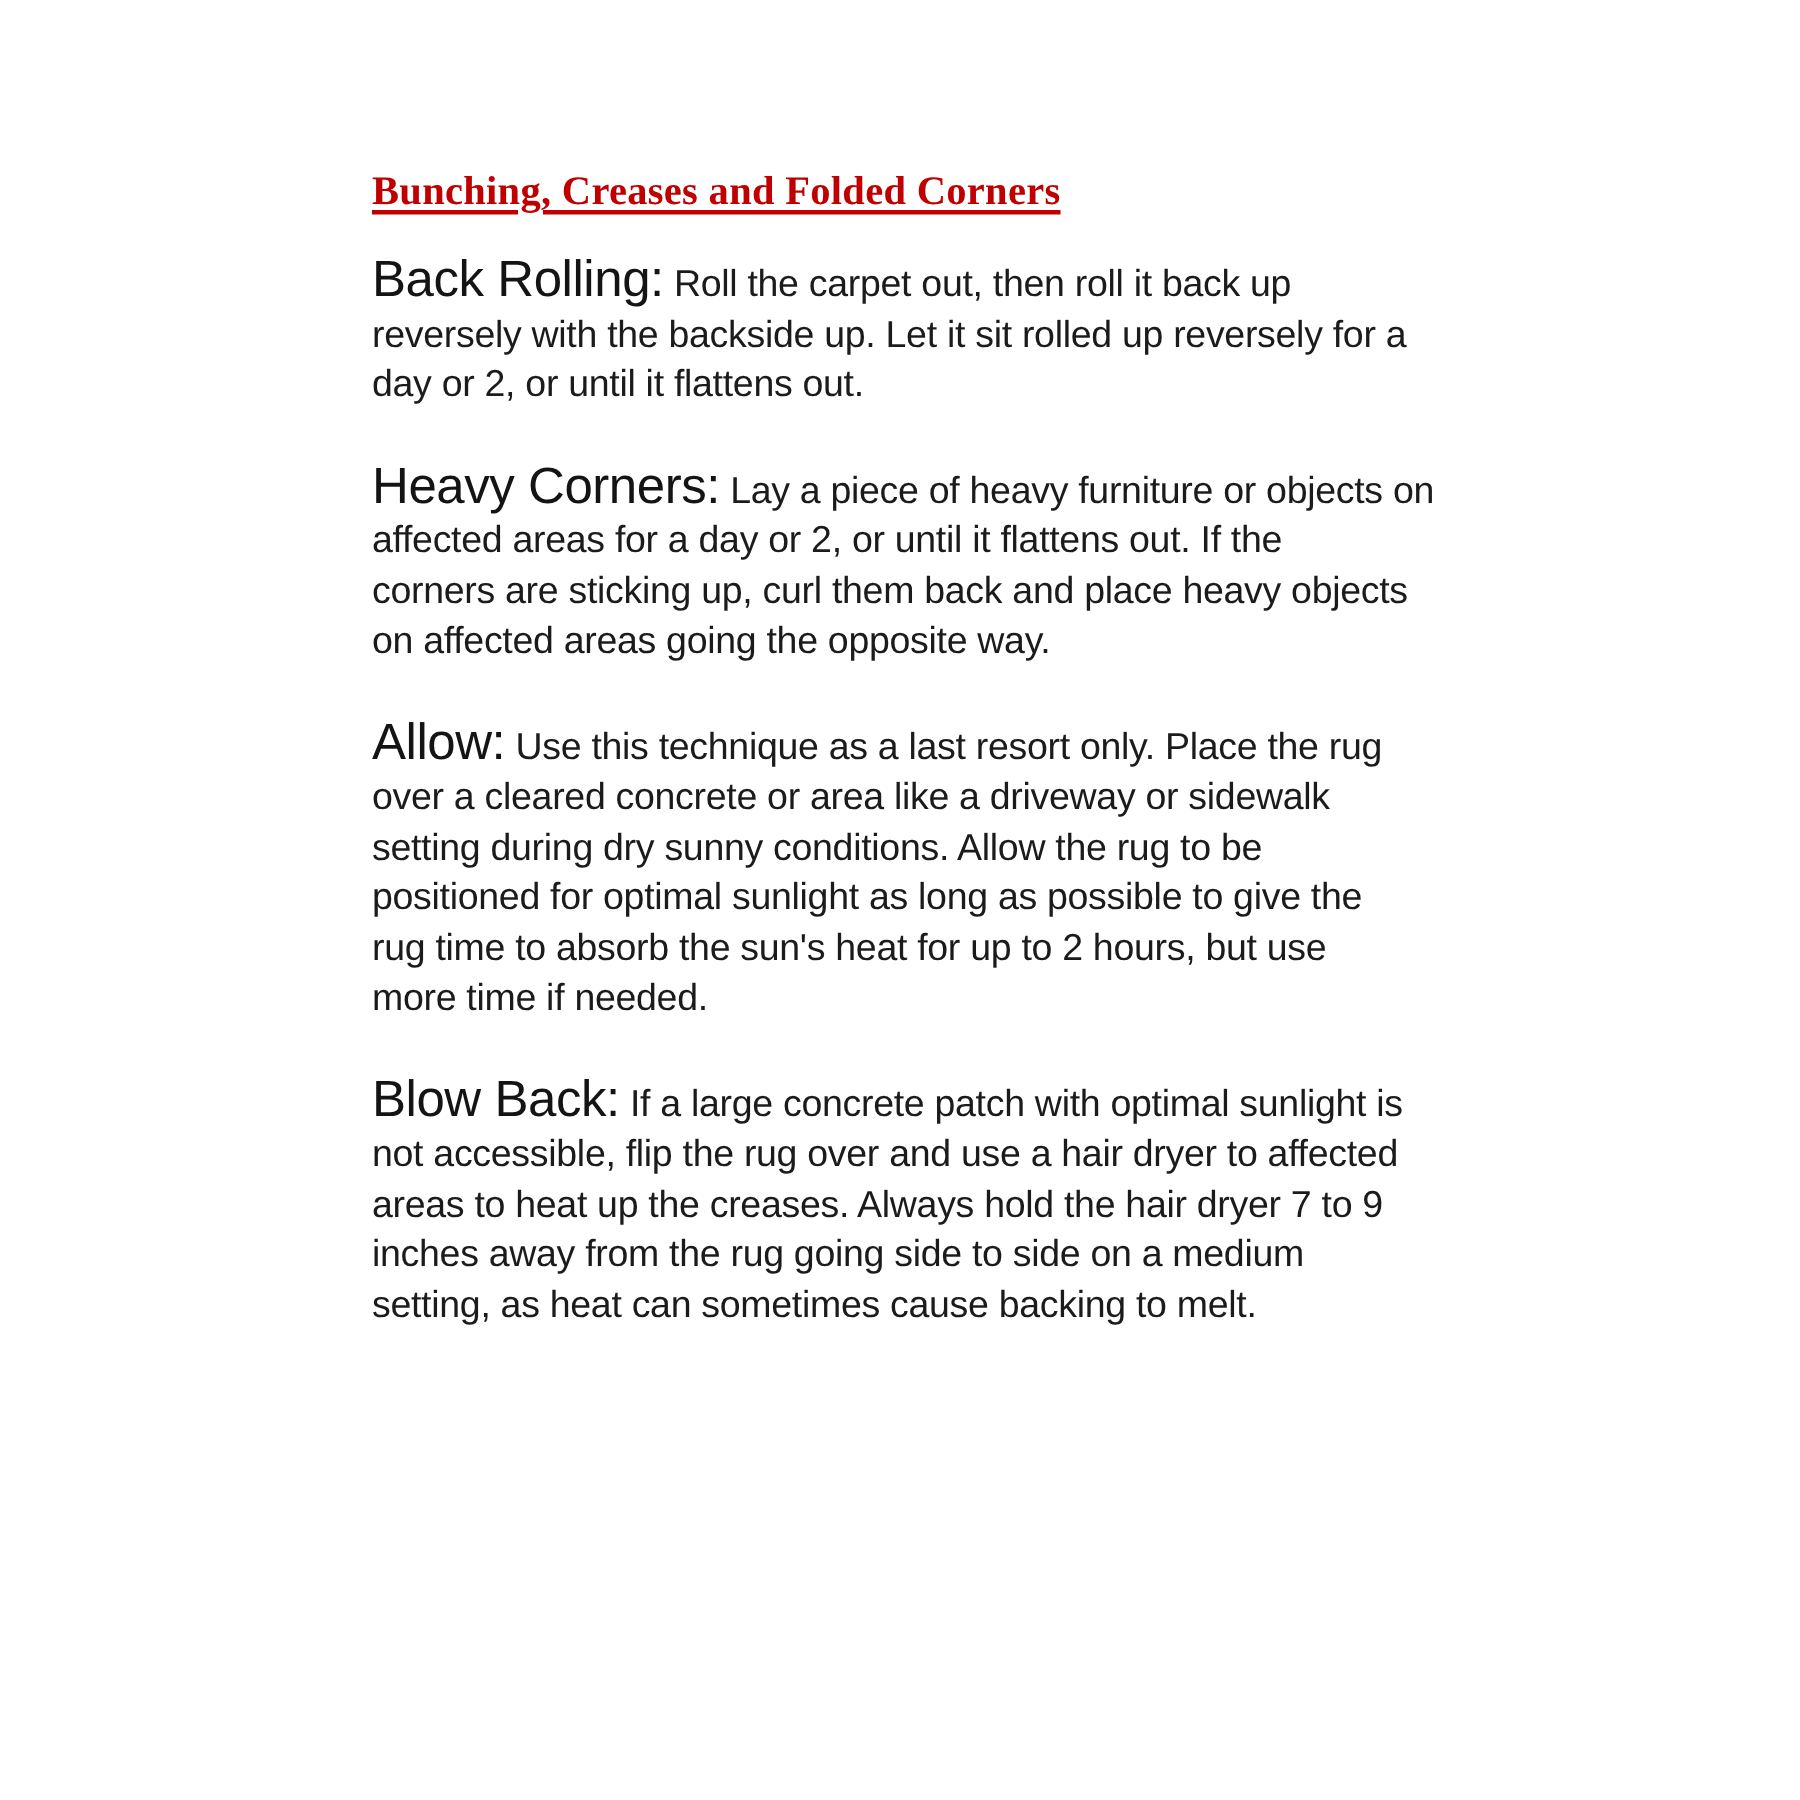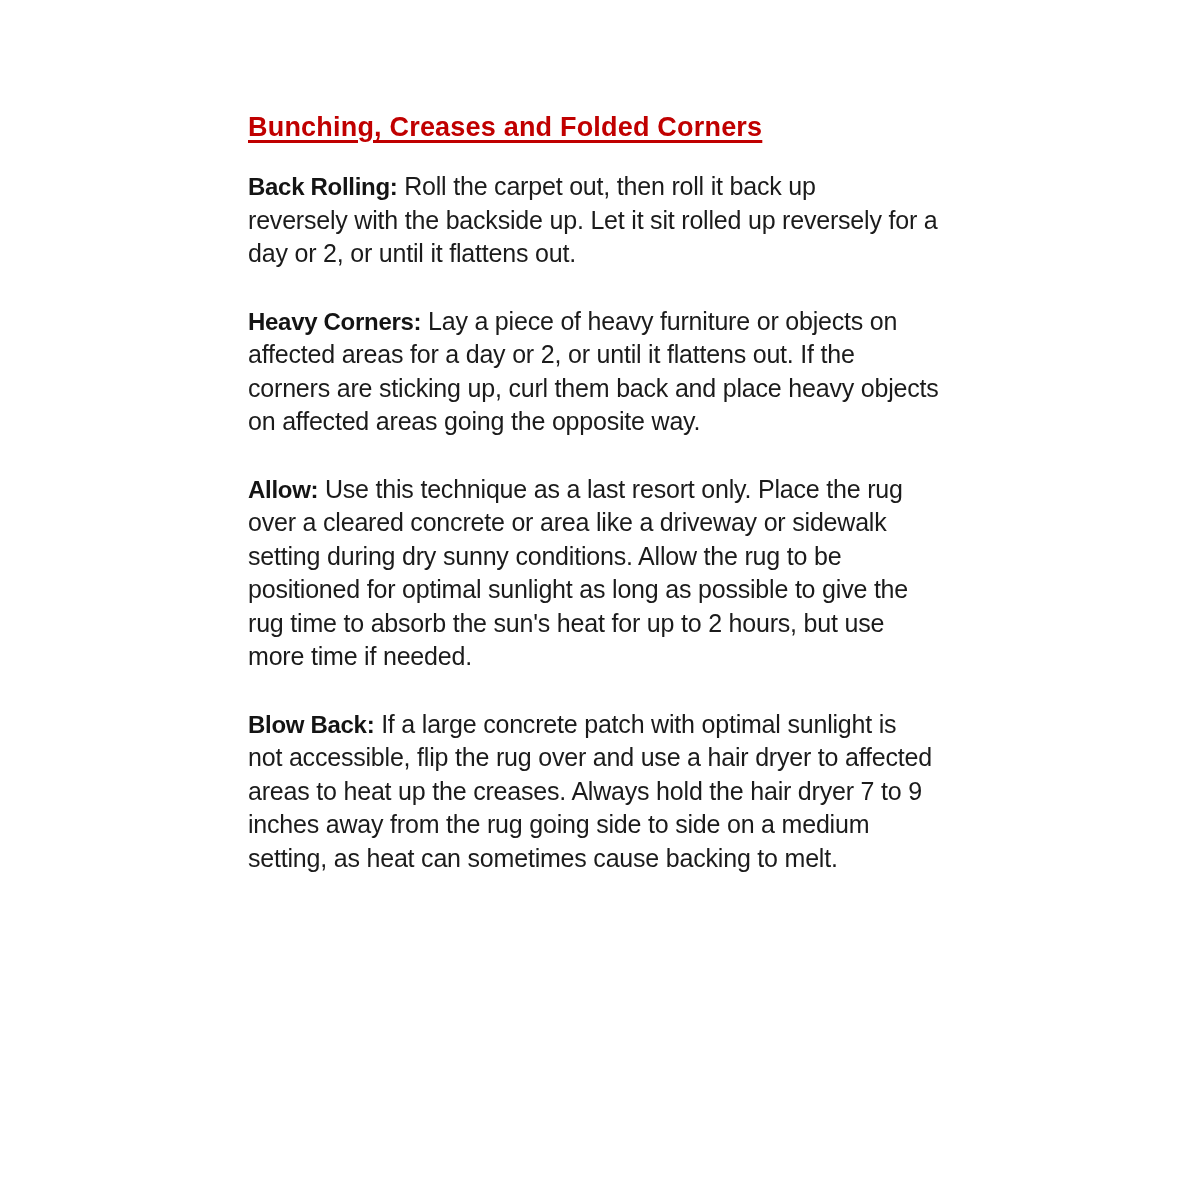--- a/index.html
+++ b/index.html
@@ -14,42 +14,42 @@
     overflow: hidden;
     font-family: "Liberation Sans", sans-serif;
   }
   .content {
     position: absolute;
     left: 248px;
     top: 110px;
     width: 900px;
   }
   .doc-heading {
-    font-family: Liberation Sans, sans-serif;
+    font-family: Liberation Serif, serif;
     font-weight: 700;
     font-size: 27px;
     line-height: 34px;
     color: #c00000;
     text-decoration: underline;
     text-decoration-thickness: 2.5px;
     text-underline-offset: 4px;
     letter-spacing: 0.2px;
     margin-bottom: 26px;
   }
   .para {
     font-size: 25px;
     line-height: 33.5px;
     letter-spacing: -0.2px;
     color: #1b1b1b;
     margin-bottom: 34px;
     white-space: pre-line; 
   }
   .para .lead {
-    font-weight: 700;
-    font-size: 24px;
+    font-weight: 400;
+    font-size: 34px;
     letter-spacing: -0.3px;
     color: #141414;
   }
 </style>
 </head>
 <body>
 
 <div class="page">
   <div class="content">
 

